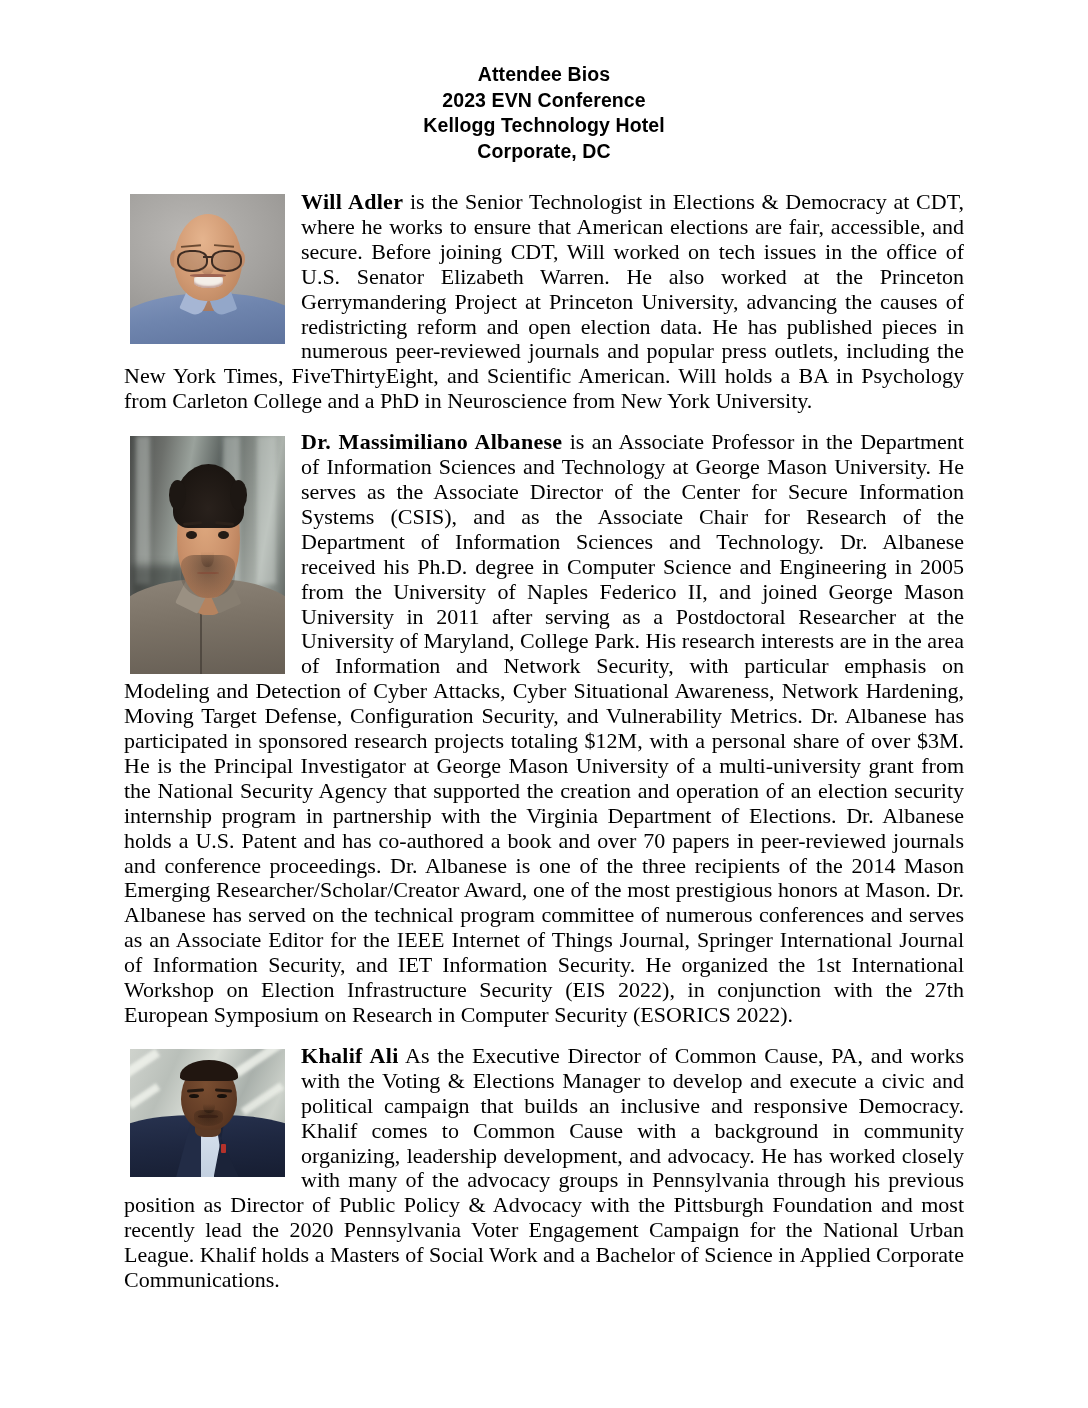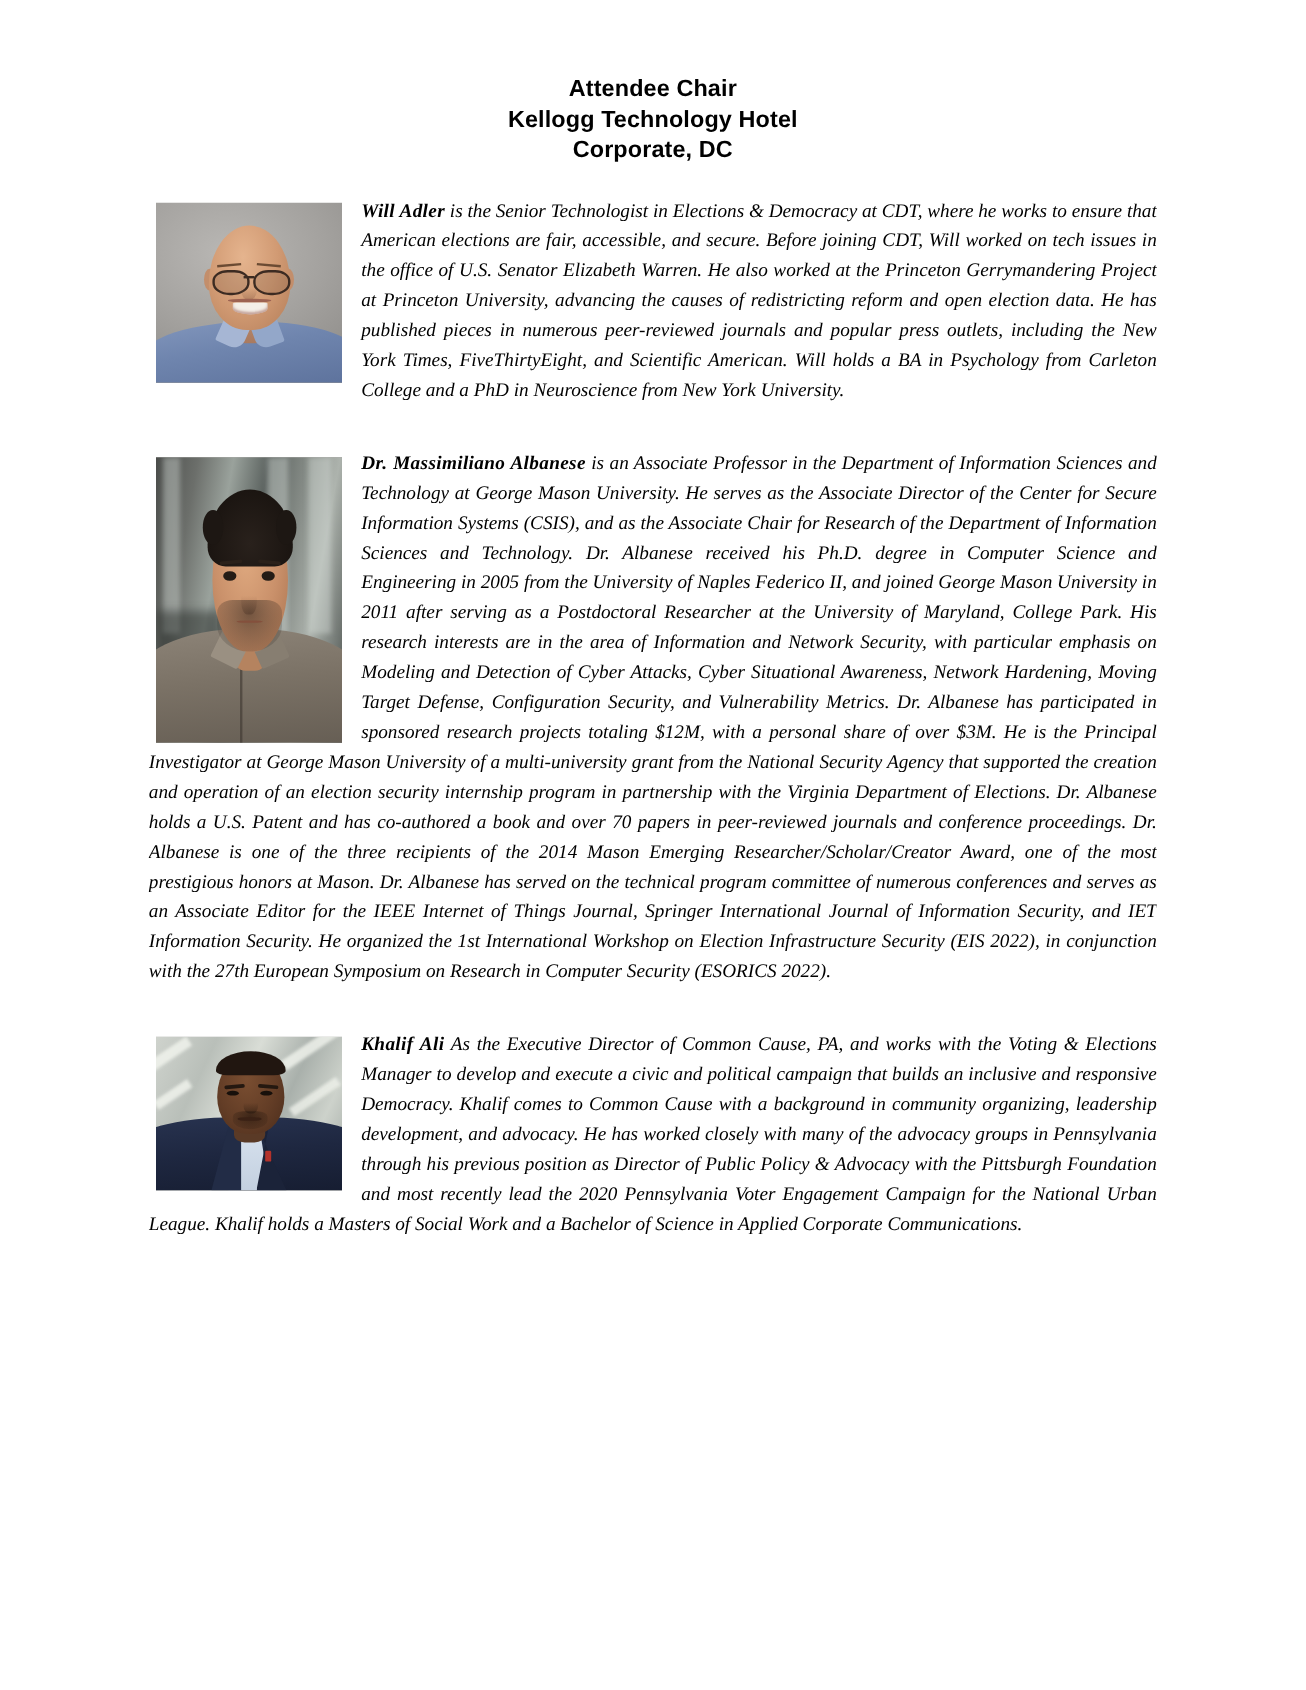--- a/index.html
+++ b/index.html
@@ -36,39 +36,38 @@
     width: 840px;
     padding-top: 26px;
     font-family: "Liberation Serif", "DejaVu Serif", serif;
     color: #000000;
   }
 
   .bio {
     position: relative;
     overflow: hidden;
   }
-  .bio + .bio { margin-top: 36px; }
+  .bio + .bio { margin-top: 16px; }
 
   .bio-photo {
     float: left;
     position: relative;
     margin: 4px 16px 3px 6px;
     overflow: hidden;
     background: #9a9a96;
   }
 
   .bio-text {
-    font-size: 16px;
+    font-size: 22px;
     line-height: 24.9px;
     text-align: justify;
     text-justify: inter-word;
     hyphens: none;
     margin: 0;
     font-family: "Liberation Serif", "DejaVu Serif", serif;
-    font-style: italic;
   }
   .bio-text .lead {
     font-weight: bold;
     letter-spacing: 0.3px;
   }
 
   
   #photo-adler   { width: 155px; height: 150px; }
   #photo-albanese{ width: 155px; height: 238px; margin-top: 6px; }
   #photo-ali     { width: 155px; height: 128px; margin-top: 5px; }
@@ -300,21 +299,22 @@
     background: radial-gradient(ellipse at 50% 30%, rgba(20,13,8,0.5) 0%, rgba(20,13,8,0.1) 80%);
     border-radius: 30% 30% 50% 50%;
   }
 </style>
 </head>
 <body>
 
 <div class="page">
 
   <div class="doc-header">
-    <div>Attendee Chair</div>
+    <div>Attendee Bios</div>
+    <div>2023 EVN Conference</div>
     <div>Kellogg Technology Hotel</div>
     <div>Corporate, DC</div>
   </div>
 
   <div class="body-area">
 
     <div class="bio">
       <div class="bio-photo" id="photo-adler">
         <div class="ph">
           <div class="p1-bg"></div>

